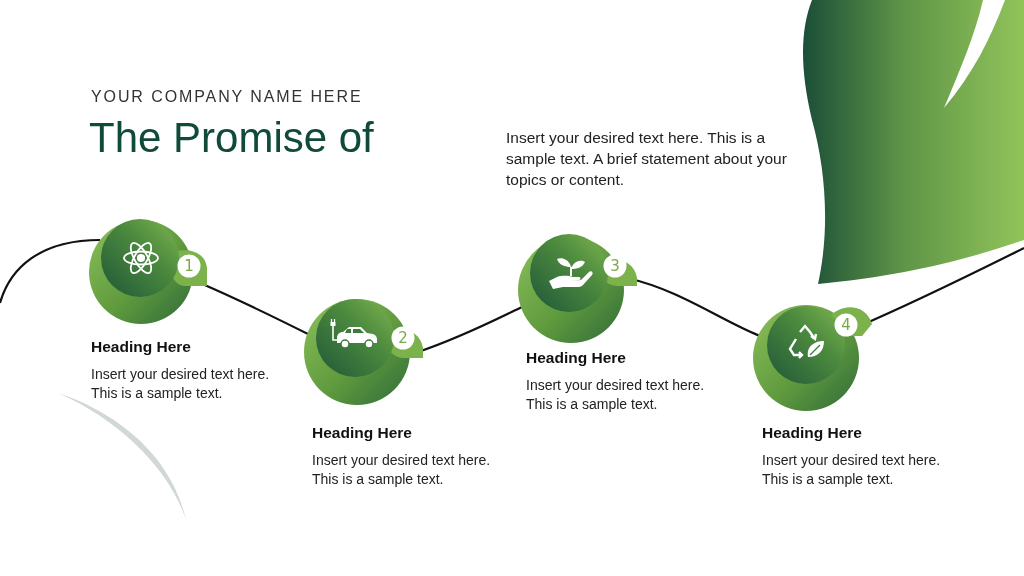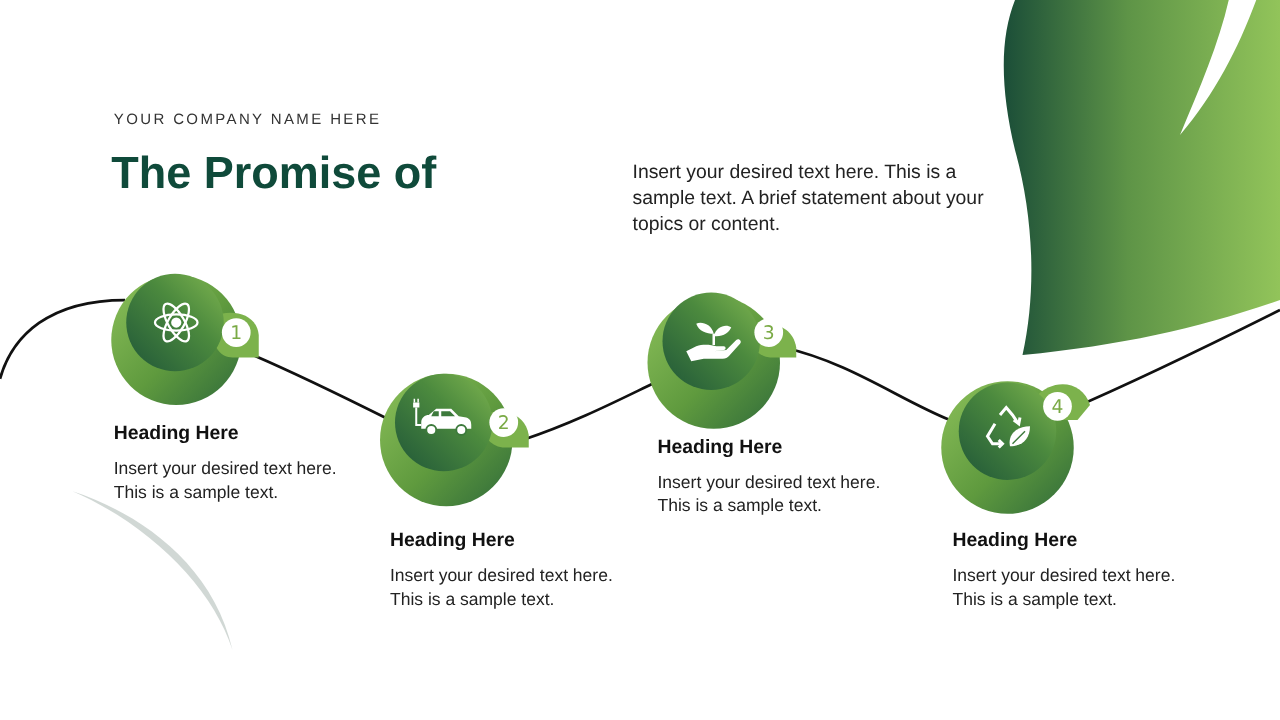--- a/index.html
+++ b/index.html
@@ -1,19 +1,19 @@
 <!DOCTYPE html>
 <html><head>
 <meta charset="utf-8">
 <style>
   html,body{margin:0;padding:0;background:#ffffff;}
   body{width:1024px;height:576px;position:relative;overflow:hidden;font-family:"Liberation Sans","DejaVu Sans",sans-serif;}
   .abs{position:absolute;}
-  .company{left:91px;top:88px;font-size:12px;letter-spacing:1.9px;color:#333;text-align:right;}
-  .title{left:89px;top:114px;font-size:36px;line-height:47px;font-weight:bold;color:#0f4a3a;margin:0;}
+  .company{left:91px;top:88px;font-size:16px;letter-spacing:1.9px;color:#333;text-align:right;}
+  .title{left:89px;top:114px;font-size:42px;line-height:47px;font-weight:normal;color:#0f4a3a;margin:0;}
   .intro{left:506px;top:127px;width:300px;font-size:15.5px;line-height:21px;color:#222;}
   .step-h{font-size:15.5px;font-weight:bold;color:#111;}
   .step-t{font-size:14px;line-height:18.5px;color:#222;width:200px;}
   svg.bg{position:absolute;left:0;top:0;}
   .badge-num{font-size:15px;fill:#7aaa45;font-family:"DejaVu Sans",sans-serif;}
 </style>
 </head>
 <body>
 
 <svg class="bg" width="1024" height="576" viewBox="0 0 1024 576">

